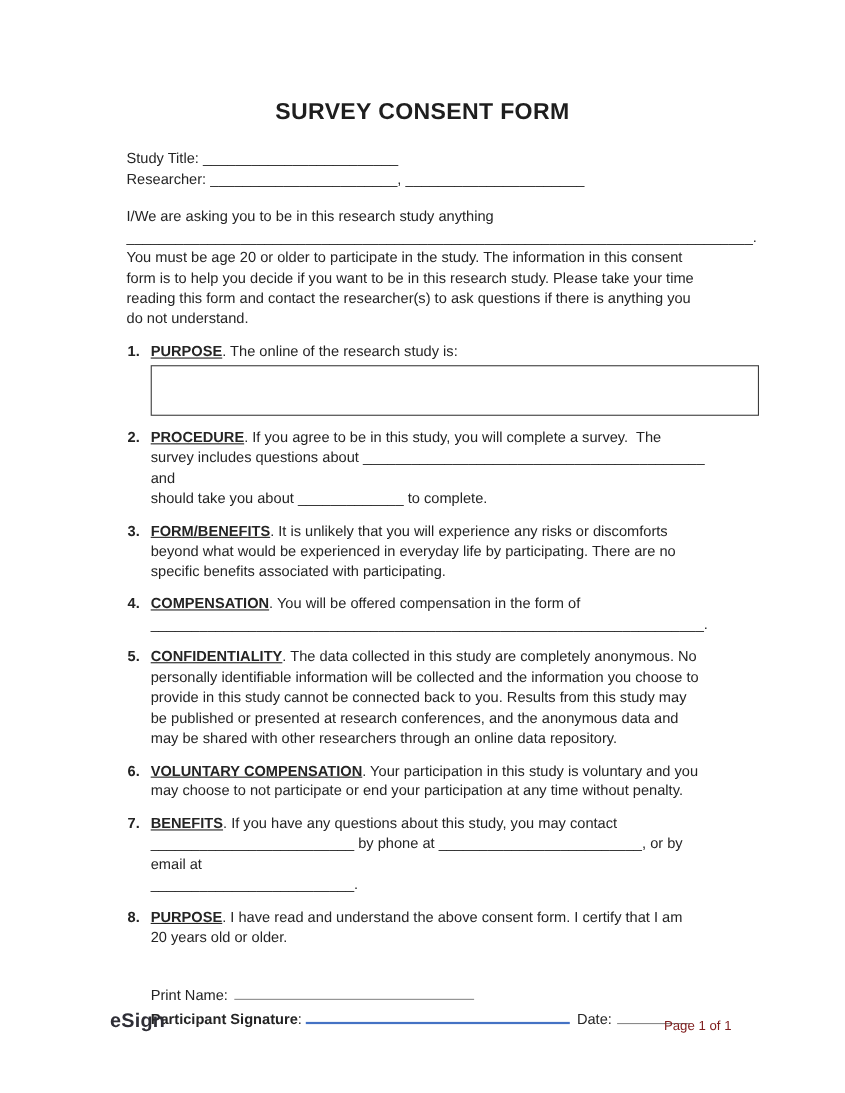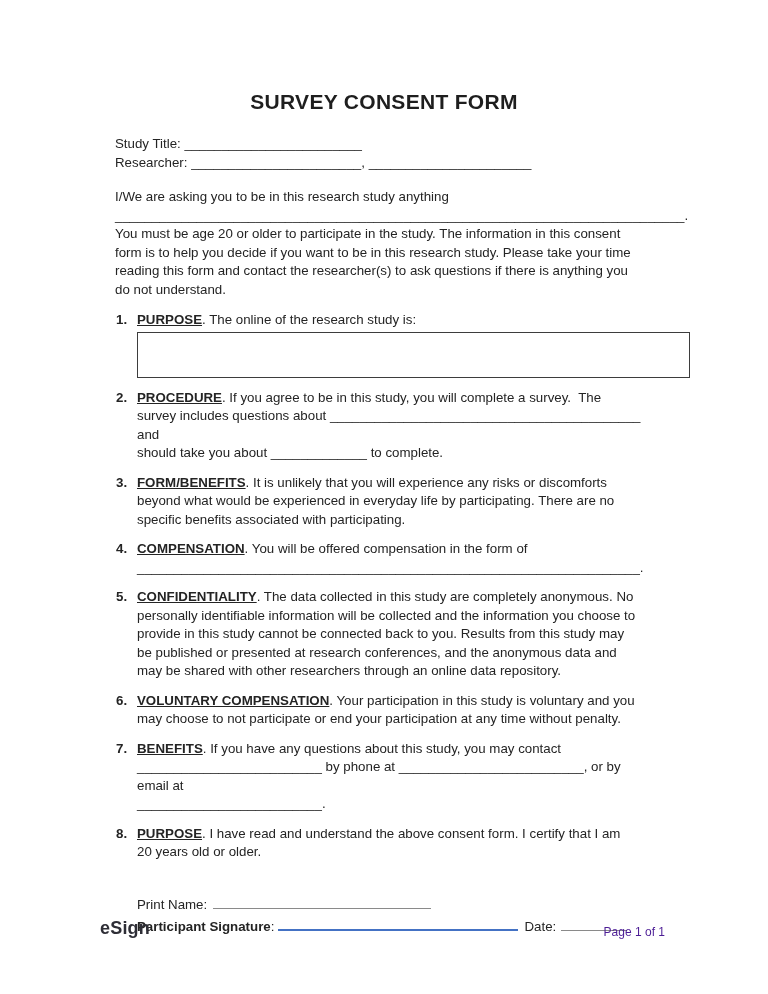--- a/index.html
+++ b/index.html
@@ -54,21 +54,21 @@
     display:inline-block; width:218px; height:13px;
     border-bottom:1.4px solid #8a8a8a;
     margin-left:6px; vertical-align:baseline;
   }
 
   .footer {
     position:absolute; left:100px; right:103px; top:918px;
     display:flex; justify-content:space-between; align-items:flex-end;text-align:center;
   }
   .brand { font-weight:700; font-size:18px; color:#2e2e36; letter-spacing:0.2px; }
-  .page-label { font-size:12px; color:#4c1d95; }
+  .page-label { font-size:12px; color:#7f1d1d; }
 </style>
 </head>
 <body>
 
 <div class="page">
   <div class="content">
 
     <h1 class="doc-title">SURVEY CONSENT FORM</h1>
 
     <div class="fields">

